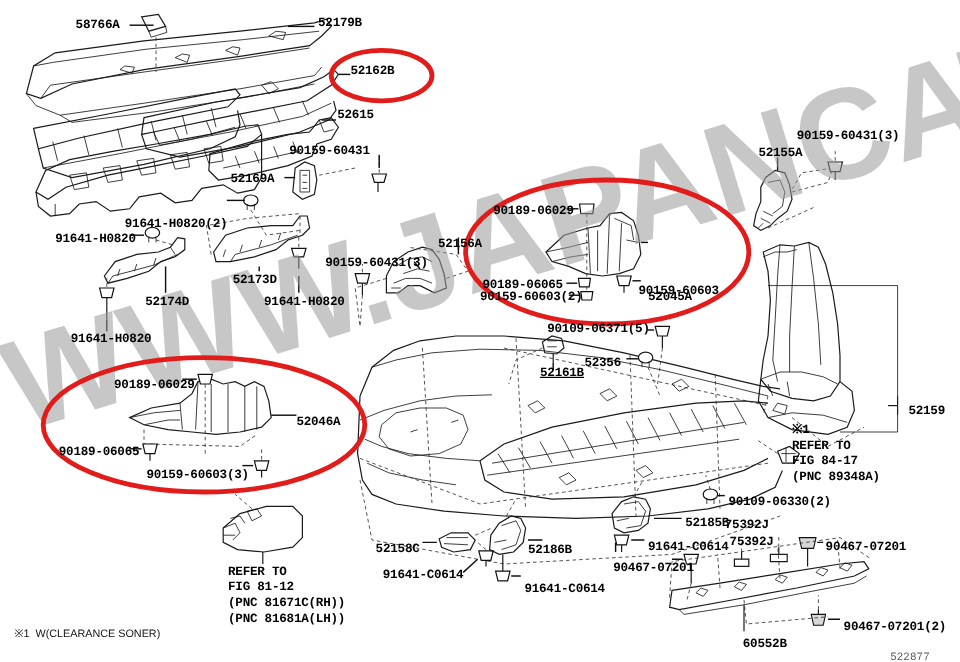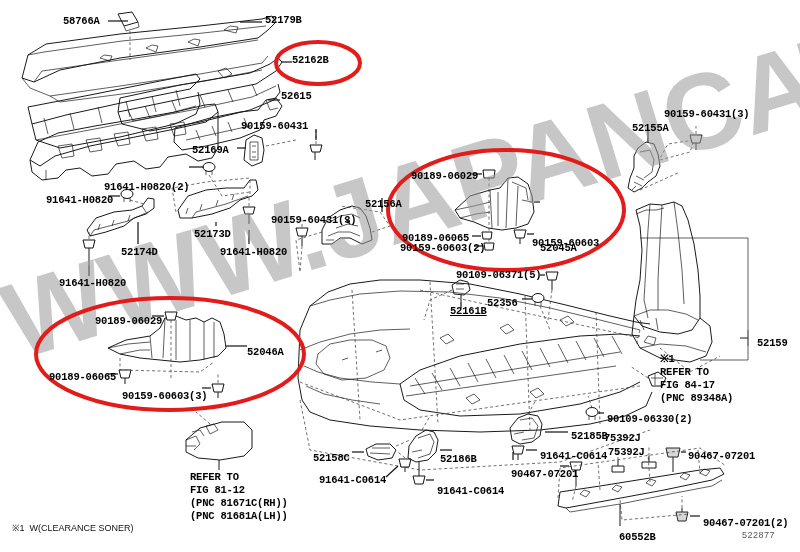--- a/index.html
+++ b/index.html
@@ -555,15 +555,15 @@
       <div class="lbl" style="left: 619px; top: 531px;">60552B</div>
     </div>
 
   <div id="block-layer">
       <div class="lbl multi" style="left: 660px; top: 353px;"><div>※1</div><div>REFER TO</div><div>FIG 84-17</div><div>(PNC 89348A)</div></div>
       <div class="lbl multi" style="left: 190px; top: 471px;"><div>REFER TO</div><div>FIG 81-12</div><div>(PNC 81671C(RH))</div><div>(PNC 81681A(LH))</div></div>
     </div>
 
   <div class="footnote" style="left:12px; top:521px;">※1  W(CLEARANCE SONER)</div>
 
-  <div class="diagnum" style="left:742px; top:530px;">522877</div>
+  <div class="diagnum" style="left:742px; top:542px;">522877</div>
 
 </div>
 
 </body></html>

